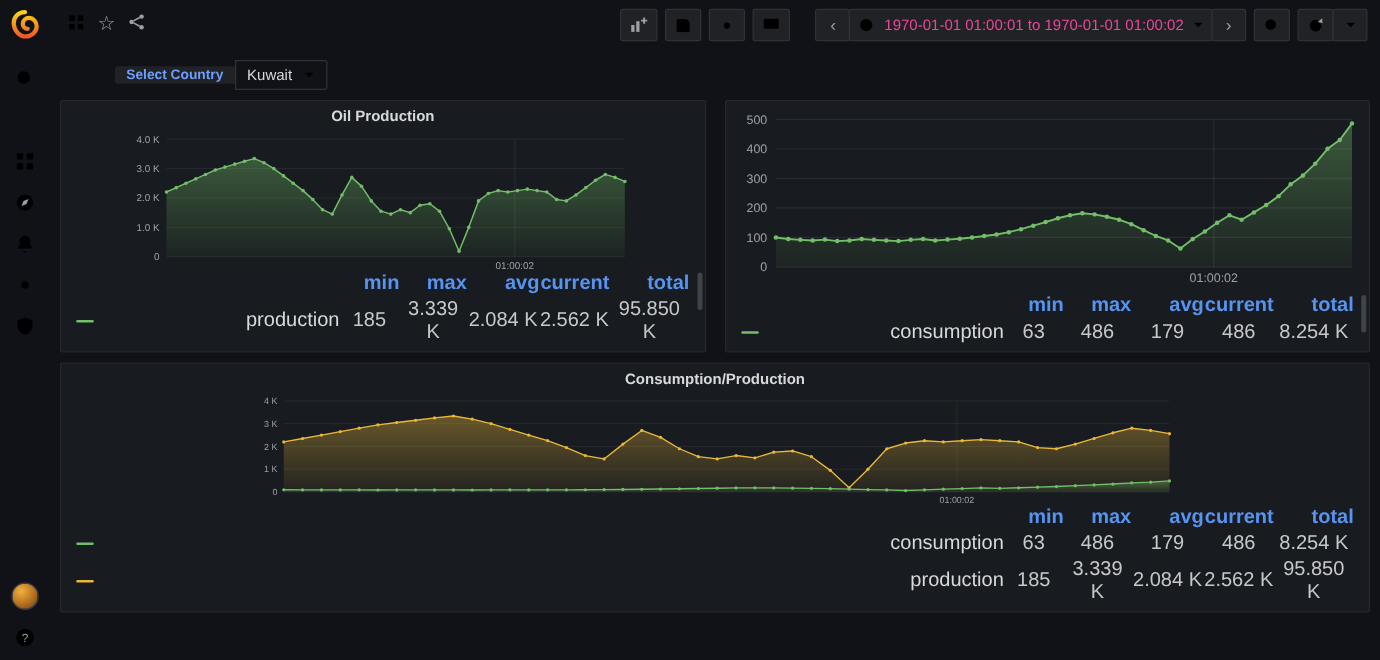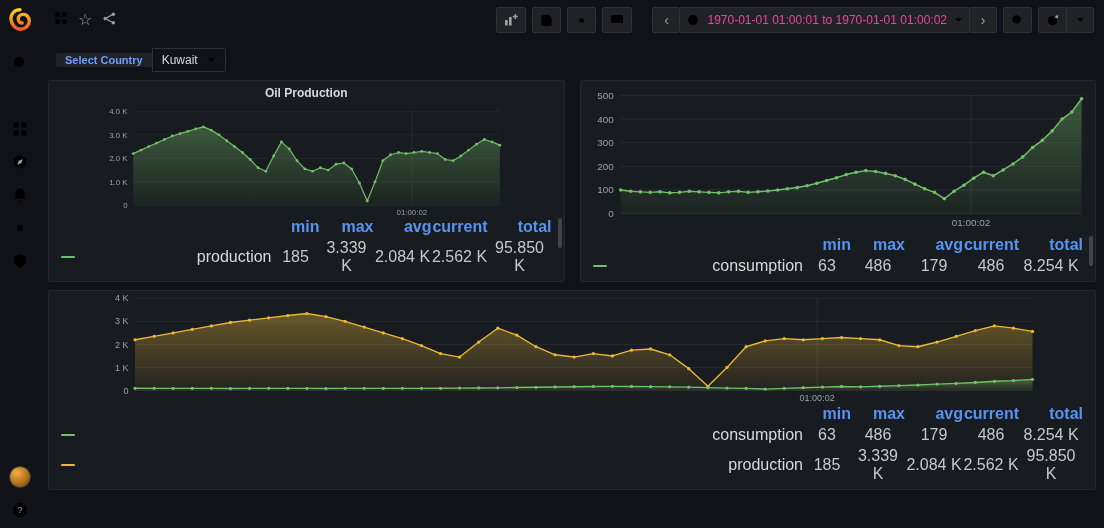--- a/index.html
+++ b/index.html
@@ -33,21 +33,21 @@
             gap:7px; cursor:pointer; font-family:inherit; }
   .group { display:flex; }
   .group .tb-btn + .tb-btn { margin-left:-1px; }
   .time-text { color:#ec4899; font-size:12px; white-space:nowrap; }
   .chev { font-size:14px; color:#9da0a6; line-height:1; }
   .sep { width:8px; }
 
   
   .submenu { height:40px; display:flex; align-items:center; padding:0 16px; }
   .var-label { height:14px; display:flex; align-items:center; padding:0 9px; background:#202226;
-               color:#6e9fff; font-size:11px; font-weight:700; border-radius:2px 0 0 2px; }
+               color:#6e9fff; font-size:11px; font-weight:700; border-radius:2px 0 0 2px;margin-left:36px; }
   .var-value { height:24px; display:flex; align-items:center; gap:9px; padding:0 9px; background:#111217;
                border:1px solid #2c3235; color:#d8d9da; font-size:12px; border-radius:0 2px 2px 0;
                cursor:pointer; font-family:inherit; }
 
   
   .dashboard { flex:1; padding:0 8px; display:flex; flex-direction:column; gap:8px; }
   .row { display:flex; gap:15px; }
   .row-top { height:202px; }
   .row-bottom { height:200px; }
   .panel { flex:1; min-width:0; background:#181b1f; border:1px solid #25272d; border-radius:2px;
@@ -464,20 +464,21 @@
               <span class="lg-v">486</span>
               <span class="lg-v">8.254 K</span>
             </div>
           </div>
         </section>
       </div>
 
       <div class="row row-bottom">
 
         <section class="panel">
+          <header class="panel-title">Consumption/Production</header>
           <div class="chart-wrap">
             <svg viewBox="0 0 1046 126">
                 <defs>
                   <linearGradient id="grad2_0" x1="0" y1="0" x2="0" y2="1">
                     <stop offset="0" stop-color="#eab839" stop-opacity="0.38"></stop>
                     <stop offset="1" stop-color="#eab839" stop-opacity="0.05"></stop>
                   </linearGradient>
                   <linearGradient id="grad2_1" x1="0" y1="0" x2="0" y2="1">
                     <stop offset="0" stop-color="#73bf69" stop-opacity="0.38"></stop>
                     <stop offset="1" stop-color="#73bf69" stop-opacity="0.05"></stop>

